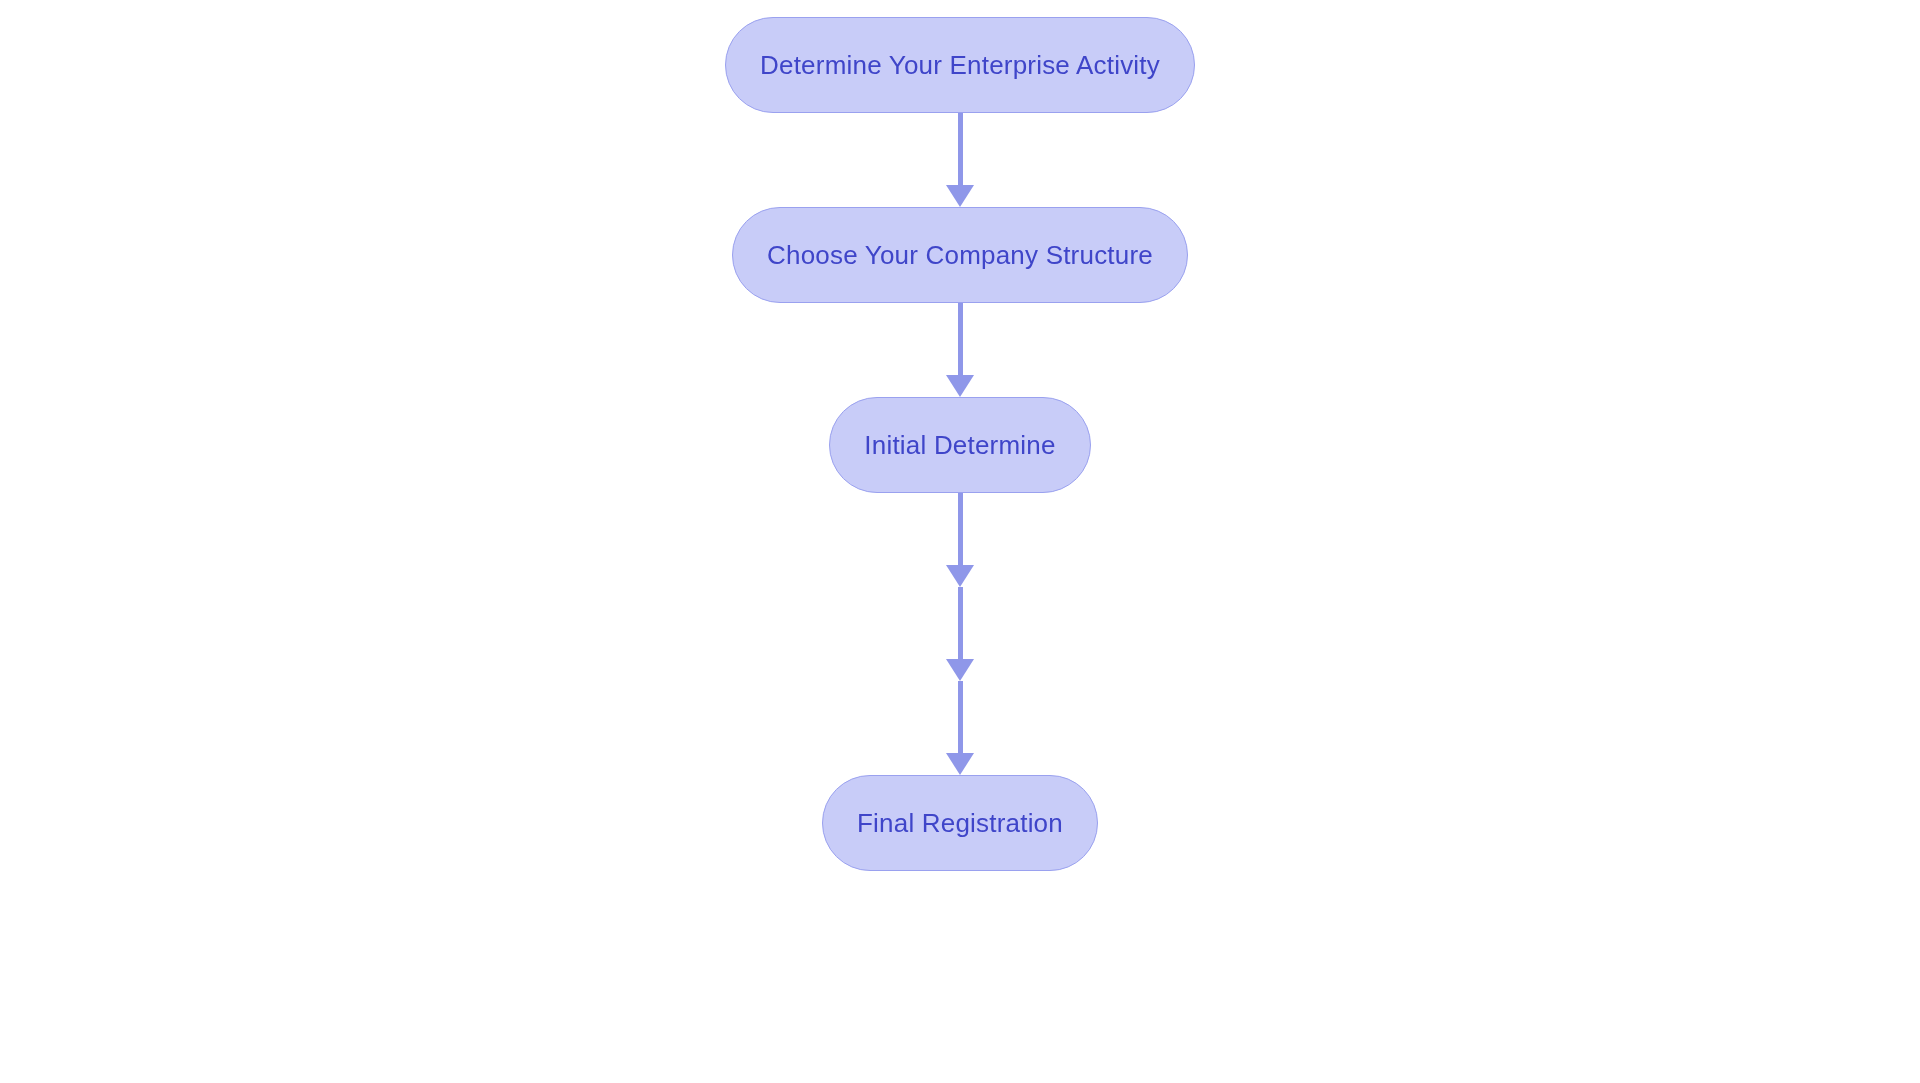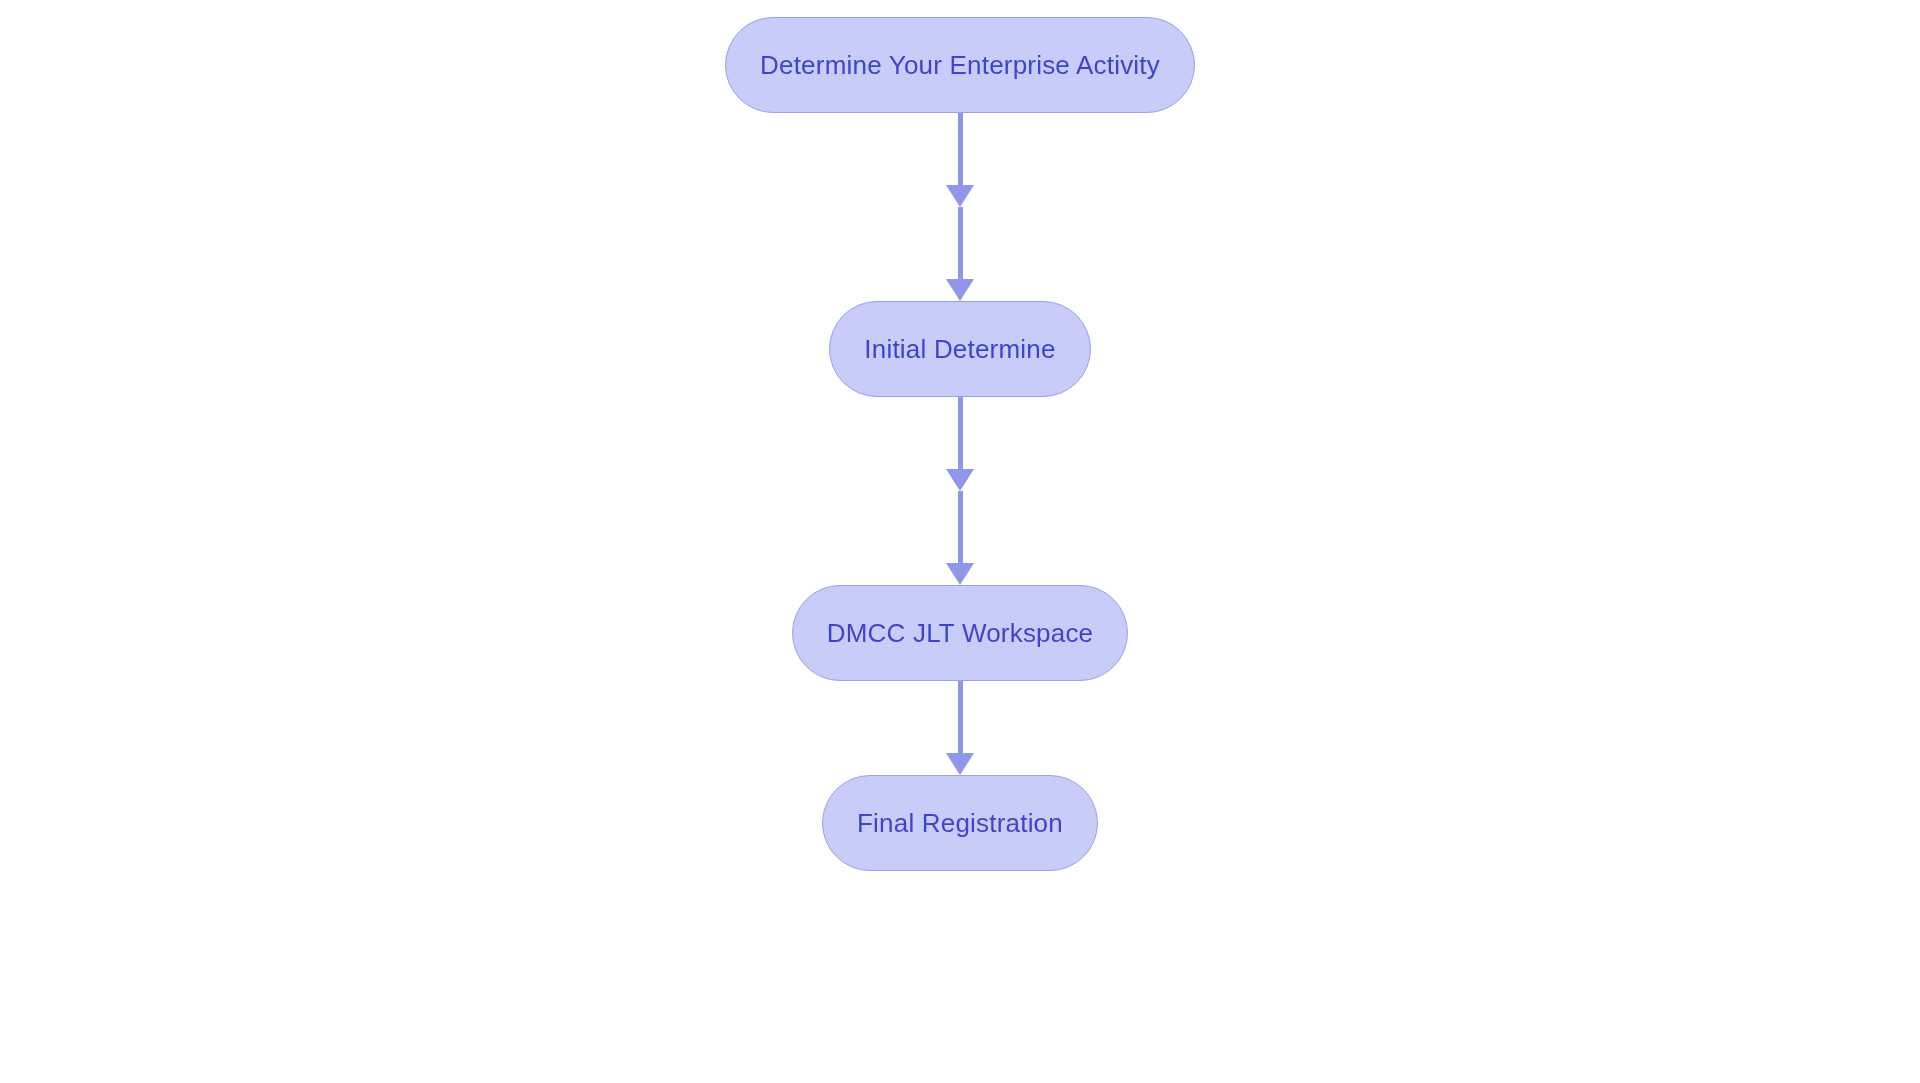--- a/index.html
+++ b/index.html
@@ -69,20 +69,23 @@
 
   <div class="node">
     <span>Determine Your Enterprise Activity</span>
   </div>
 
   <div class="arrow">
     <div class="arrow-stem"></div>
     <div class="arrow-head"></div>
   </div>
 
+  <div class="node">
+    <span>Choose Your Company Structure</span>
+  </div>
 
   <div class="arrow">
     <div class="arrow-stem"></div>
     <div class="arrow-head"></div>
   </div>
 
   <div class="node">
     <span>Initial Determine</span>
   </div>
 
@@ -90,23 +93,20 @@
     <div class="arrow-stem"></div>
     <div class="arrow-head"></div>
   </div>
 
 
   <div class="arrow">
     <div class="arrow-stem"></div>
     <div class="arrow-head"></div>
   </div>
 
-  <div class="node">
-    <span>DMCC JLT Workspace</span>
-  </div>
 
   <div class="arrow">
     <div class="arrow-stem"></div>
     <div class="arrow-head"></div>
   </div>
 
   <div class="node">
     <span>Final Registration</span>
   </div>
 

